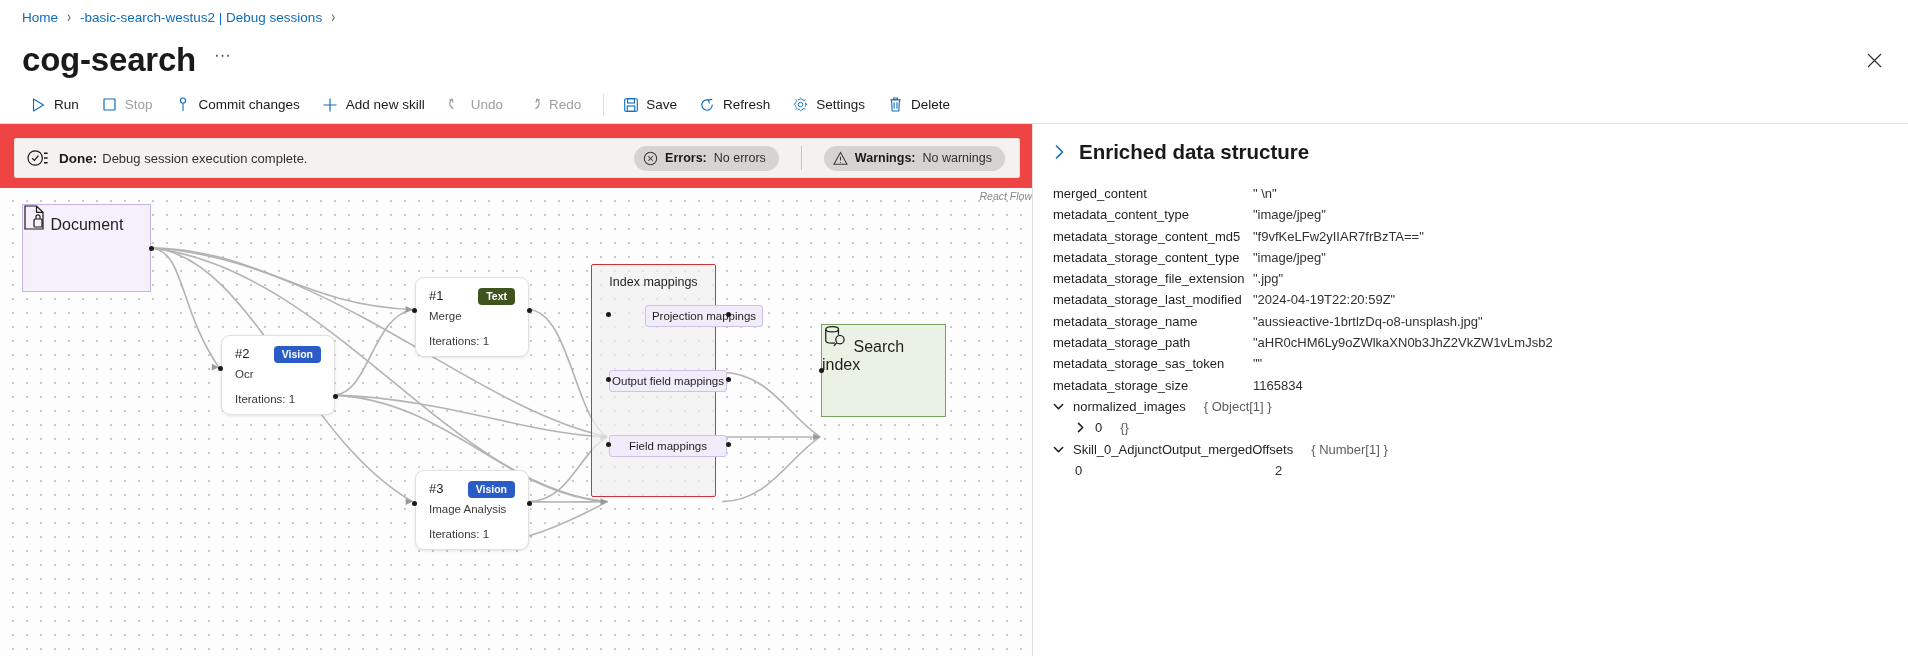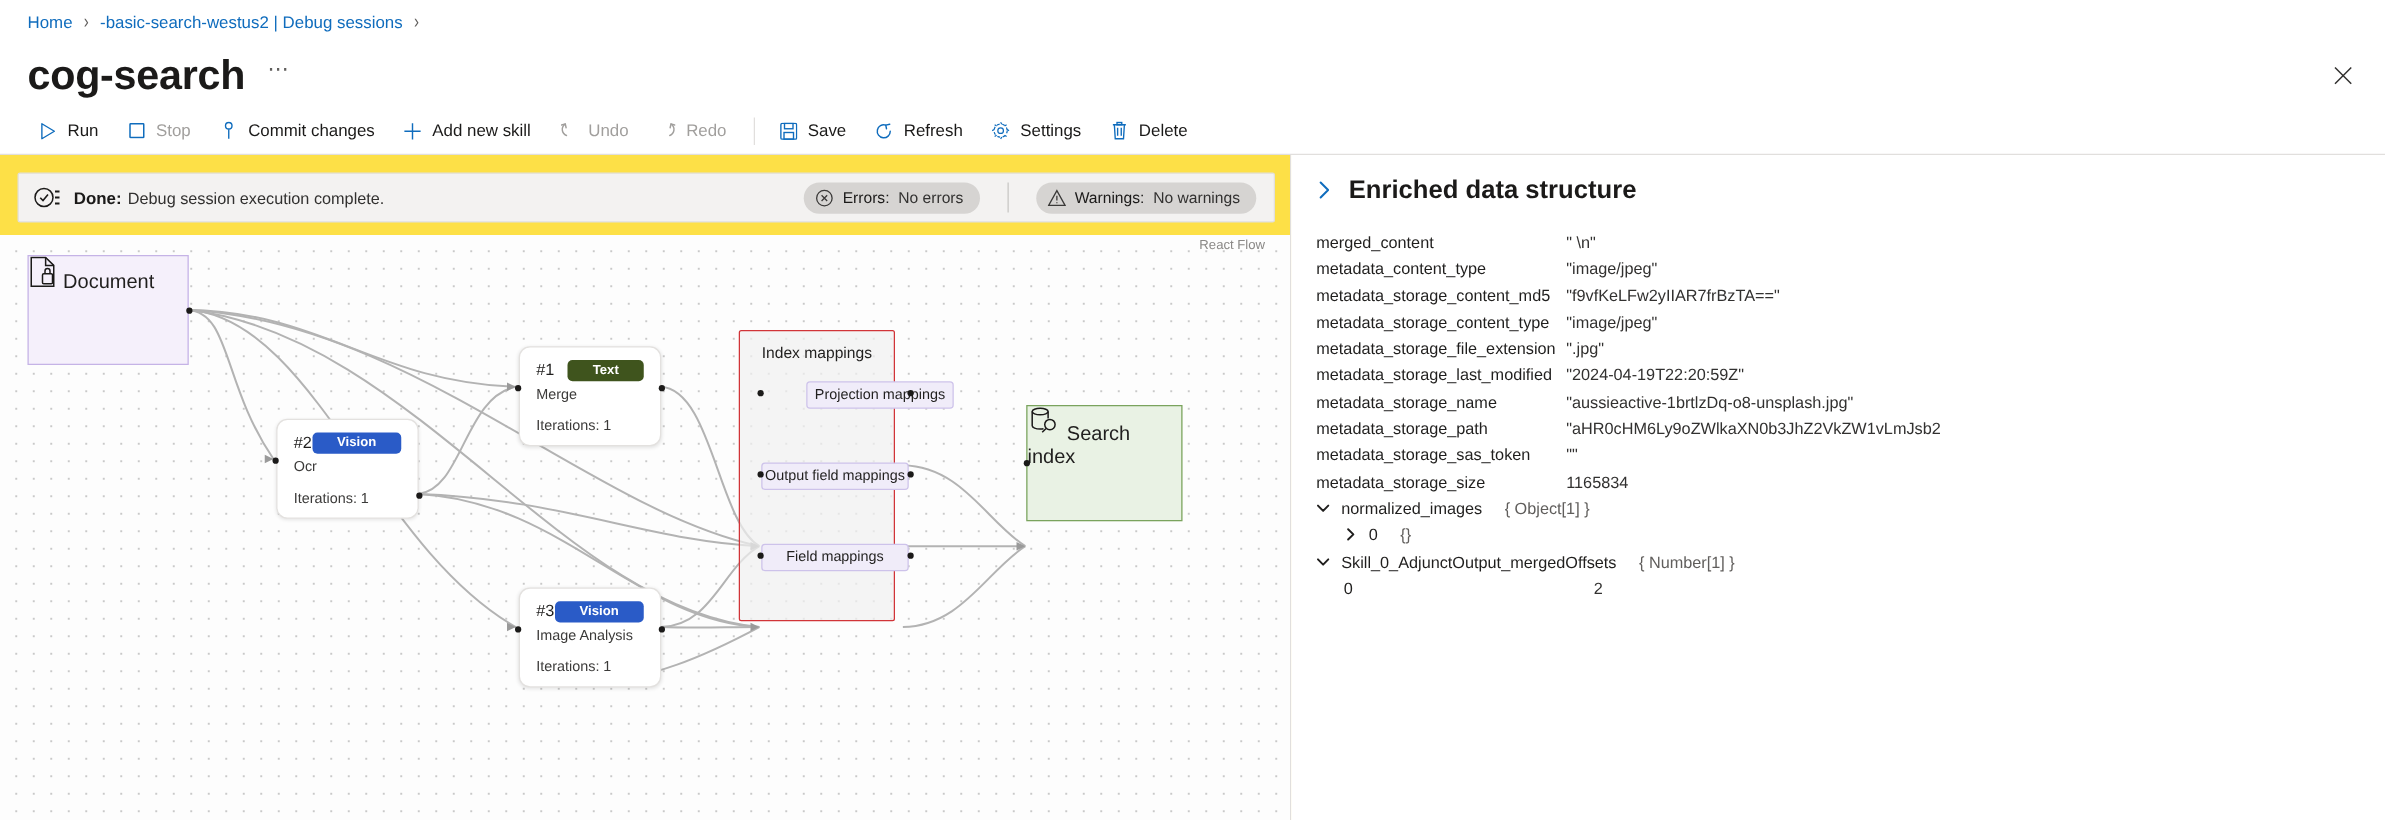--- a/index.html
+++ b/index.html
@@ -108,21 +108,21 @@
   #body {
     display: flex;
     height: calc(657px - 34px - 52px - 39px);
   }
   #left-pane {
     width: 1033px;
     position: relative;
     border-right: 1px solid #e1dfdd;
     display: flex;
     flex-direction: column;
-    background: #fde047;
+    background: #ef4444;
   }
   #right-pane {
     flex: 1;
     position: relative;
     padding: 16px 0 0 20px;
     overflow: hidden;
     background: #fff;
   }
 
   
@@ -151,21 +151,21 @@
     align-items: center;
     gap: 7px;
     background: #d6d4d2;
     border-radius: 14px;
     height: 25px;
     padding: 0 13px 0 9px;
     font-size: 12.5px;
     cursor: pointer;
     white-space: nowrap;
   }
-  .pill b { font-weight: 400; color: #1b1a19; }
+  .pill b { font-weight: 700; color: #1b1a19; }
   .pill span.val { color: #323130; }
   .pill .pico { width: 15px; height: 15px; flex: none; display:block; }
   .pill-divider {
     width: 1px; height: 24px;
     background: #c8c6c4;
     margin: 0 22px;
   }
 
   
   #canvas {
@@ -173,25 +173,26 @@
     position: relative;
     margin: 10px 0 0 0;
     background-color: #fdfdfd;
     background-image: radial-gradient(#c9c9c9 0.8px, transparent 0.8px);
     background-size: 14px 14px;
     background-position: 6px 6px;
     overflow: hidden;
   }
   #reactflow-attr {
     position: absolute;
-    right: 20px;
+    right: 0;
     top: 2px;
     font-size: 10.5px;
     color: #8a8886;
     z-index: 5;
+    font-style: italic;
   }
   #edges { position: absolute; inset: 0; width: 100%; height: 100%; }
 
   .node { position: absolute; }
   .node-doc { background: #f5f0fb; border: 1px solid #c5b3e6; }
   .node-index { background: #e9f2e4; border: 1px solid #7aa35d; }
 
   .node-skill {
     background: #fff;
     border: 1px solid #e3e1df;
@@ -202,21 +203,21 @@
     flex-direction: column;
   }
   .skill-top { display: flex; align-items: flex-start; }
   .skill-num { font-size: 13px; color: #201f1e; }
   .skill-badge {
     margin-left: auto;
     color: #fff;
     font-size: 10.5px;
     font-weight: 700;
     border-radius: 4px;
-    padding: 3px 20px;
+    padding: 3px 8px;
     line-height: 1.05;
   }
   .badge-text { background: #3f541d; }
   .badge-vision { background: #2a5bc7; }
   .skill-name { font-size: 11.5px; color: #3b3a39; margin-top: 5px; }
   .skill-iters { font-size: 11.5px; color: #3b3a39; margin-top: auto; }
 
   .group-box {
     position: absolute;
     border: 1.4px solid #d13438;

